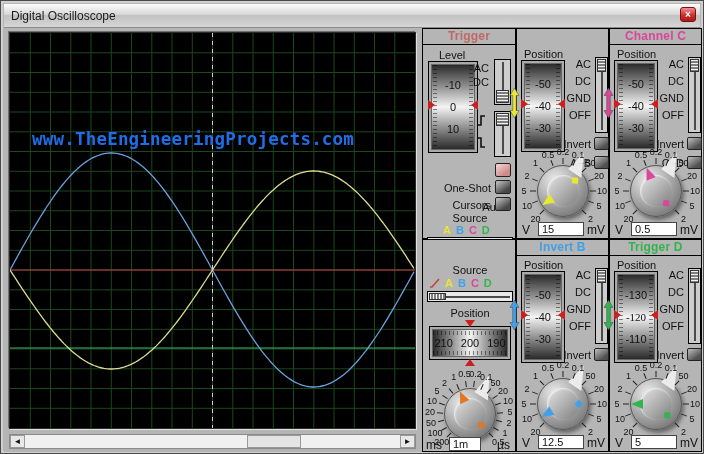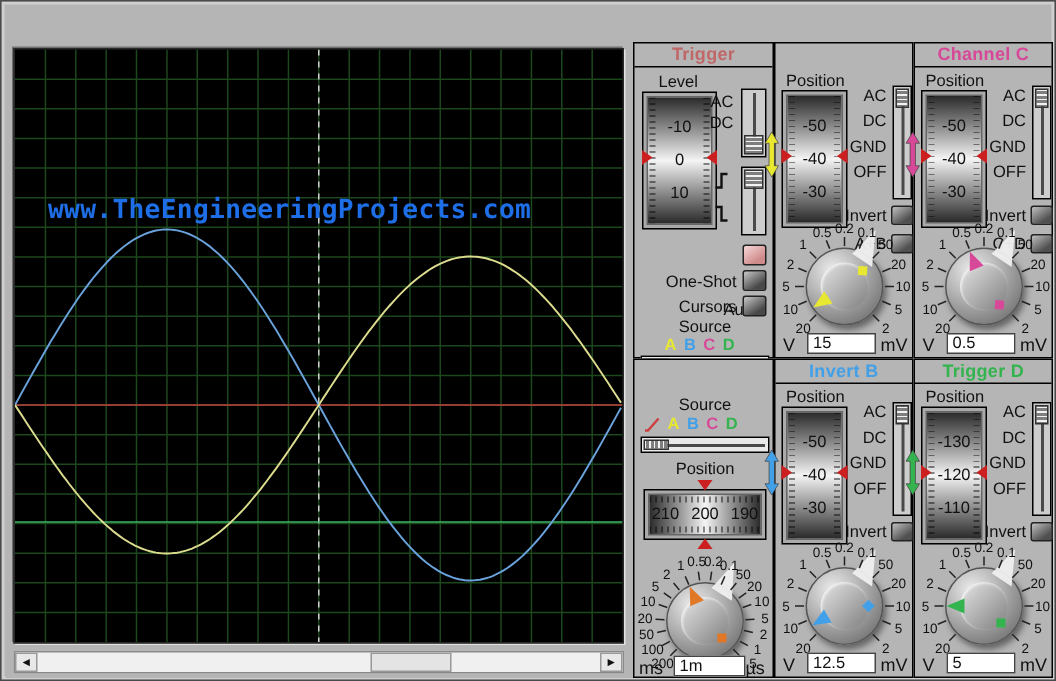--- a/index.html
+++ b/index.html
@@ -97,20 +97,24 @@
   .src-row span { display:inline-block; }
   .coupling { position:absolute; display:flex; flex-direction:column; align-items:flex-end; gap:4px;
               font-size:11px; color:#111; line-height:13px; }
   .pos-arrow { position:absolute; width:11px; height:30px; z-index:6; }
   .edge-icon { position:absolute; }
 </style>
 </head>
 <body>
 
 <div class="window">
+  <div class="titlebar">
+    <span class="title-text">Digital Oscilloscope</span>
+    <div class="close-btn">×</div>
+  </div>
 
   <div class="body">
 
     <div class="scope-area">
       <div class="screen">
         <svg id="screen-svg" width="405" height="395" viewBox="0 0 405 395">
             <line x1="20.3" y1="0" x2="20.3" y2="395" stroke="#1d471d" stroke-width="1"></line>
             <line x1="40.5" y1="0" x2="40.5" y2="395" stroke="#1d471d" stroke-width="1"></line>
             <line x1="60.8" y1="0" x2="60.8" y2="395" stroke="#1d471d" stroke-width="1"></line>
             <line x1="81.0" y1="0" x2="81.0" y2="395" stroke="#1d471d" stroke-width="1"></line>
@@ -392,21 +396,21 @@
             <span class="knob-tick" style="left: 76.2031px; top: 52.8685px; transform: translate(-50%, -50%) rotate(103.235deg);"></span>
             <span class="knob-lbl" style="left: 85.9375px; top: 55.158px;">2</span>
             <span class="knob-tick" style="left: 73.2087px; top: 60.5981px; transform: translate(-50%, -50%) rotate(119.118deg);"></span>
             <span class="knob-lbl" style="left: 81.9449px; top: 65.4642px;">1</span>
             <span class="knob-tick" style="left: 68.2132px; top: 67.2132px; transform: translate(-50%, -50%) rotate(135deg);"></span>
             <span class="knob-lbl" style="left: 75.2843px; top: 74.2843px;">0.5</span>
             <span class="knob-pointer" style="left: 47px; top: 46px; border-bottom-color: rgb(224, 120, 40); transform: translate(-50%, -50%) rotate(-24deg) translateY(-19px);"></span>
             <span class="knob-marker" style="left: 47px; top: 46px; background: rgb(224, 120, 40); transform: translate(-50%, -50%) rotate(135deg) translateY(-16px) rotate(45deg);"></span>
           </div>
         <span class="unit" style="left:3px;top:198px;">ms</span>
-        <div class="kv-box" style="left:26px;top:197px;width:48px;height:14px;">1m</div>
+        <div class="kv-box" style="left:26px;top:197px;width:32px;height:14px;">1m</div>
         <span class="unit" style="left:74px;top:198px;">µs</span>
       </div>
 
       <div class="panel" style="left:94px;top:211px;width:93px;height:213px;">
         <div class="p-title" style="color: rgb(66, 160, 232);">Invert B</div>
         <span class="lbl" style="left:7px;top:19px;">Position</span>
         <div class="drum-box" style="left:4px;top:31px;width:44px;height:92px;">
           <div class="drum">
               <span class="drum-num" style="top: calc(50% - 22px);">-50</span>
               <span class="drum-num" style="top: calc(50% + 0px);">-40</span>
@@ -462,21 +466,21 @@
         <div class="kv-box" style="left:21px;top:195px;width:46px;">12.5</div>
         <span class="unit" style="left:70px;top:196px;">mV</span>
       </div>
 
       <div class="panel" style="left:187px;top:211px;width:93px;height:213px;">
         <div class="p-title" style="color: rgb(52, 180, 78);">Trigger D</div>
         <span class="lbl" style="left:7px;top:19px;">Position</span>
         <div class="drum-box" style="left:4px;top:31px;width:44px;height:92px;">
           <div class="drum">
               <span class="drum-num" style="top: calc(50% - 22px);">-130</span>
-              <span class="drum-num" style="top: calc(50% + 0px);">-120</span>
+              <span class="drum-num" style="top: calc(50% + 0px); font-family: Liberation Serif, serif;">-120</span>
               <span class="drum-num" style="top: calc(50% + 22px);">-110</span>
             </div>
           <span class="tri tri-r" style="left:-1px;top:38px;"></span>
           <span class="tri tri-l" style="right:-1px;top:38px;"></span>
         </div>
         <div class="coupling" style="left:44px;top:29px;width:30px;">
             <span>AC</span>
             <span>DC</span>
             <span>GND</span>
             <span>OFF</span>

